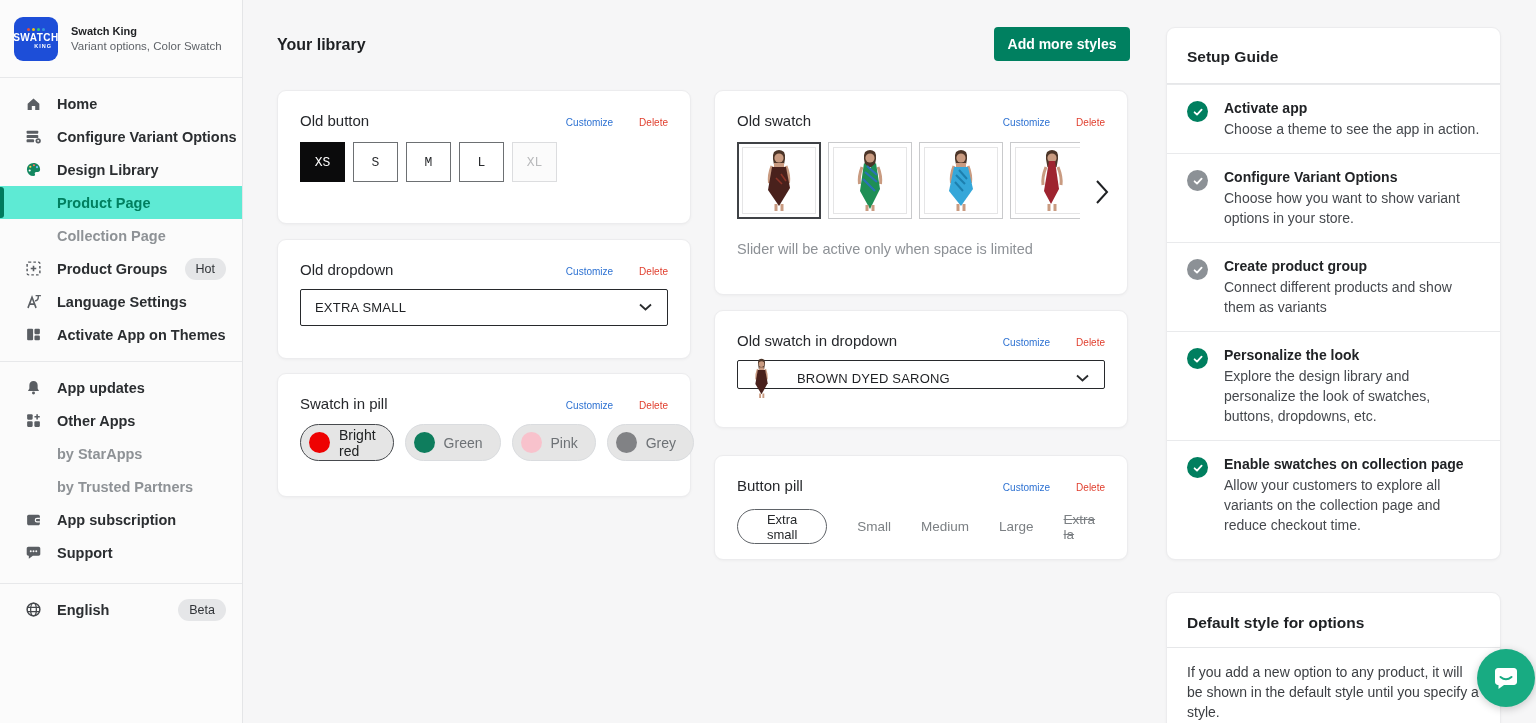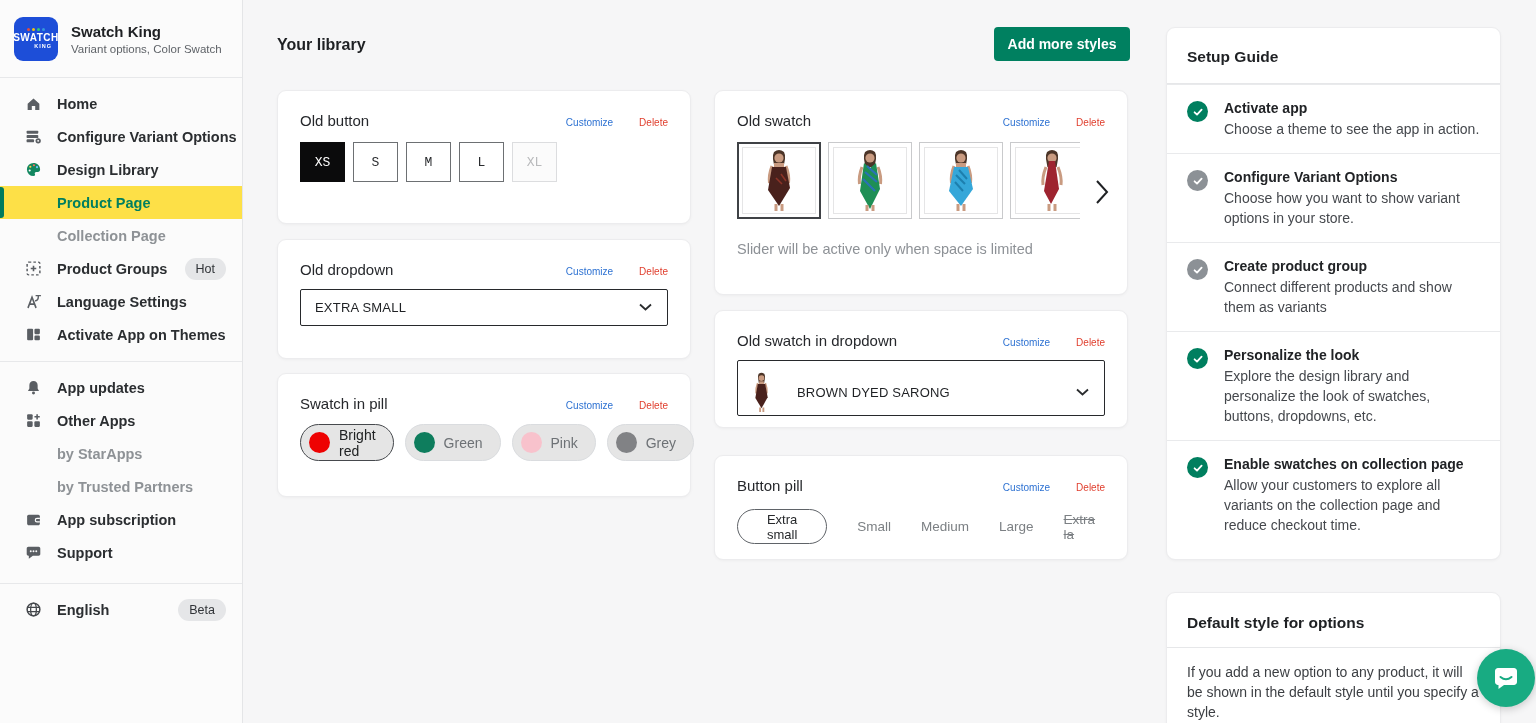--- a/index.html
+++ b/index.html
@@ -11,31 +11,31 @@
   .sidebar { position:absolute; left:0; top:0; width:243px; height:723px;
     background:#fbfbfb; border-right:1px solid #e4e5e7; }
   .app-header { display:flex; align-items:center; gap:13px; padding:17px 14px;
     border-bottom:1px solid #e7e8ea; height:78px; }
   .logo { width:44px; height:44px; background:#1d4ed8; border-radius:9px; position:relative;
     display:flex; flex-direction:column; align-items:center; justify-content:center; flex:none; }
   .logo-dots { display:flex; gap:2px; margin-bottom:1px; }
   .logo-dots span { width:3px; height:3px; border-radius:50%; display:block; }
   .logo-text { color:#fff; font-size:10px; font-weight:700; letter-spacing:.5px; }
   .logo-sub { color:#fff; font-size:5.5px; font-weight:700; letter-spacing:1px; align-self:flex-end; margin-right:6px; }
-  .app-title { font-size:15px; font-weight:700; color:#1e2023; }
+  .app-title { font-size:11px; font-weight:700; color:#1e2023; }
   .app-subtitle { font-size:11.5px; color:#5f6368; margin-top:3px; }
 
   .nav { padding-top:9px; }
   .nav-item { position:relative; height:33px; display:flex; align-items:center;
     padding-left:24px; font-size:14.5px; font-weight:600; color:#2b2e31; cursor:pointer; }
   .nav-item .nav-icon { width:18px; height:18px; margin-right:15px; display:flex;
     align-items:center; justify-content:center; flex:none; }
   .nav-item.no-icon { padding-left:57px; }
   .nav-item.muted { color:#8e9296; }
-  .nav-item.active { background:#fde047; color:#007f5f;text-align:center; }
+  .nav-item.active { background:#5eead4; color:#007f5f;text-align:center; }
   .nav-item.active::before { content:""; position:absolute; left:0; top:1px; bottom:1px;
     width:4px; background:#007b5d; border-radius:0 3px 3px 0; }
   .badge { margin-left:auto; margin-right:16px; background:#e5e6e8; color:#303337;
     font-size:12.5px; font-weight:400; padding:4px 11px; border-radius:13px; }
   .side-divider { border-top:1px solid #e7e8ea; margin-top:10px; padding-top:9px; }
   .lang-row { margin-top:14px; }
 
   
   .page-title { position:absolute; left:277px; top:36px; font-size:16px; font-weight:700; color:#1e2023; }
   .add-btn { position:absolute; left:994px; top:27px; width:136px; height:34px;
@@ -60,21 +60,21 @@
   .opt-row { display:flex; gap:8px; padding:13px 22px 0; }
   .opt-btn { width:45px; height:40px; display:flex; align-items:center; justify-content:center;
     font-size:13px; background:#fff; border:1px solid #6d7073; color:#292b2e; cursor:pointer;font-family:Liberation Mono, monospace; }
   .opt-btn.selected { background:#0b0b0c; border-color:#0b0b0c; color:#fff; }
   .opt-btn.disabled { background:#fbfbfb; border-color:#dcdddf; color:#b9babc; }
 
   .select-box { margin:11px 22px 0; height:37px; border:1px solid #27292c; border-radius:2px;
     display:flex; align-items:center; padding:0 14px; font-size:13px; letter-spacing:.2px;
     color:#1f2124; cursor:pointer; background:#fff; }
   .select-box .chev { margin-left:auto; }
-  .select-box.tall { height:56px; padding:8px 14px 0 10px; }
+  .select-box.tall { height:29px; padding:8px 14px 0 10px; }
   .select-thumb { width:27px; height:41px; margin-right:22px; }
 
   .pill-row { display:flex; gap:11px; padding:12px 22px 0; }
   .pill { height:37px; border-radius:19px; display:inline-flex; align-items:center; gap:9px;
     padding:0 17px 0 8px; border:1px solid #dadcdf; color:#6d7175; font-size:14px;
     background:#e5e5e5; cursor:pointer; }
   .pill.selected { border:1.6px solid #46494d; color:#202223; }
   .dot { width:21px; height:21px; border-radius:50%; flex:none; }
 
   .thumbs-clip { margin:13px 0 0 22px; width:343px; overflow:hidden; }

